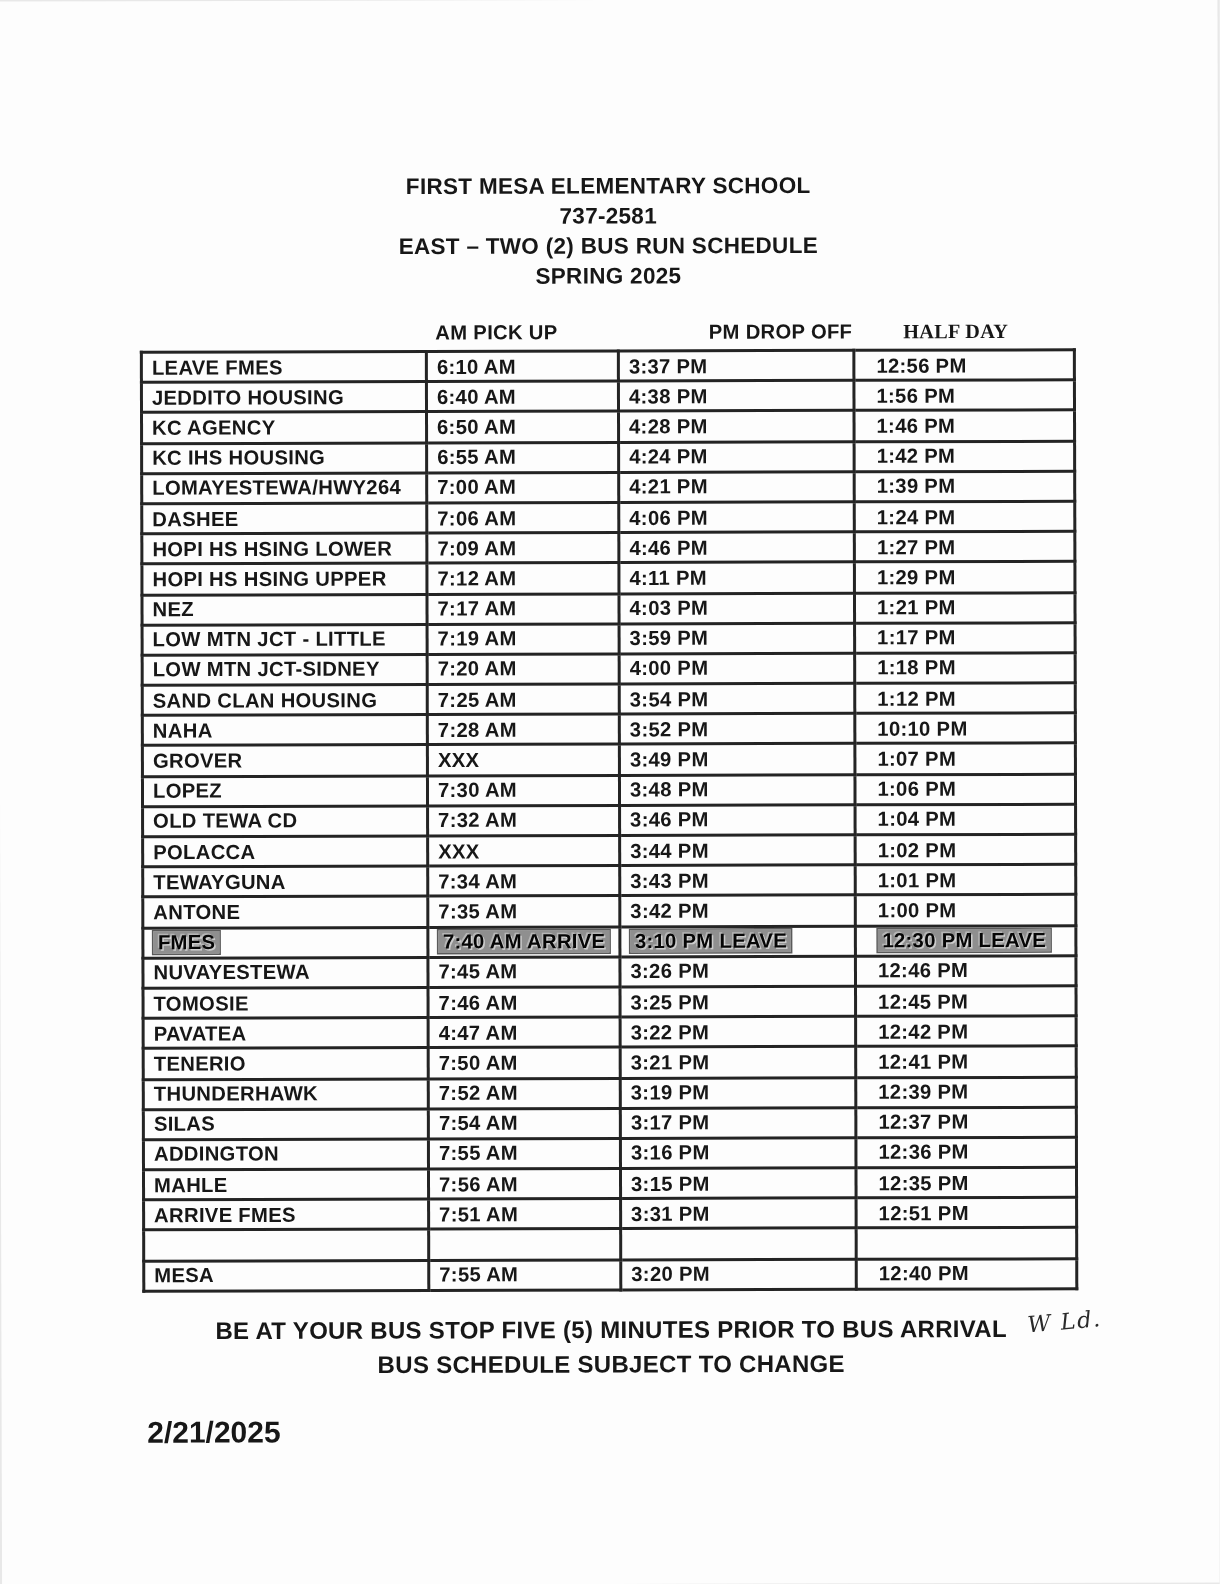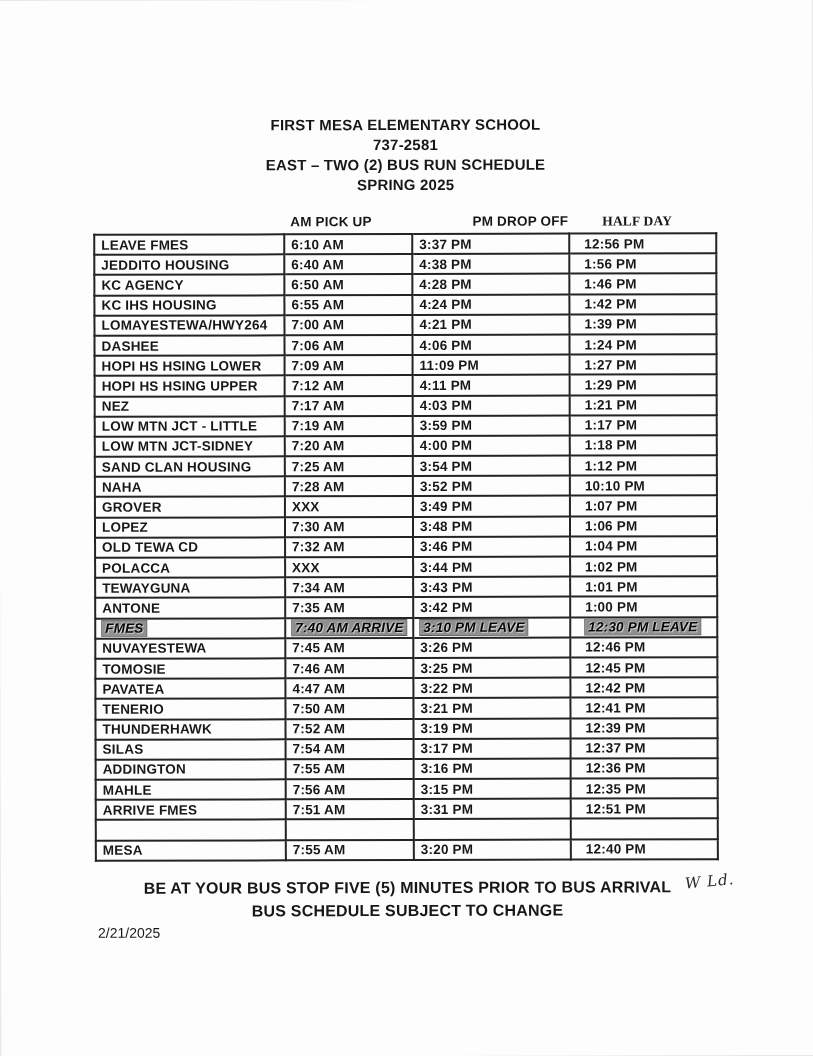--- a/index.html
+++ b/index.html
@@ -67,39 +67,38 @@
     vertical-align: middle;
   }
   table.sched td.half { padding-left: 14px; margin-top: 24px; }
   tr.empty-row td { background: #fdfdfd; }
   .hl {
     background: #8f8f8f;
     color: #060606;
     padding: 0 3px;
     outline: 1px solid #5a5a5a;
     text-shadow: 1px 1px 0 rgba(255,255,255,0.55), -1px -1px 0 rgba(255,255,255,0.35);
-    font-style: italic;
   }
   .notice {
     position: absolute;
     left: 0;
     width: 813px;
     text-align: center;
     font-size: 16px;
     font-weight: 700;
     letter-spacing: 0.2px;
   }
   .notice1 { top: 879px; }
   .notice2 { top: 902px; }
   .doc-date {
     position: absolute;
-    top: 924px;
+    top: 944px;
     left: 97px;
-    font-size: 14px;
-    font-weight: 400;
+    font-size: 20px;
+    font-weight: 700;
   }
   .initials {
     position: absolute;
     top: 873px;
     left: 684px;
     font-family: "DejaVu Serif", serif;
     font-style: italic;
     font-size: 15px;
     color: #2a2a2a;
     transform: rotate(-5deg);
@@ -165,21 +164,21 @@
         </tr>
         <tr>
           <td>DASHEE</td>
           <td>7:06 AM</td>
           <td>4:06 PM</td>
           <td class="half">1:24 PM</td>
         </tr>
         <tr>
           <td>HOPI HS HSING LOWER</td>
           <td>7:09 AM</td>
-          <td>11:09 PM</td>
+          <td>4:46 PM</td>
           <td class="half">1:27 PM</td>
         </tr>
         <tr>
           <td>HOPI HS HSING UPPER</td>
           <td>7:12 AM</td>
           <td>4:11 PM</td>
           <td class="half">1:29 PM</td>
         </tr>
         <tr>
           <td>NEZ</td>

